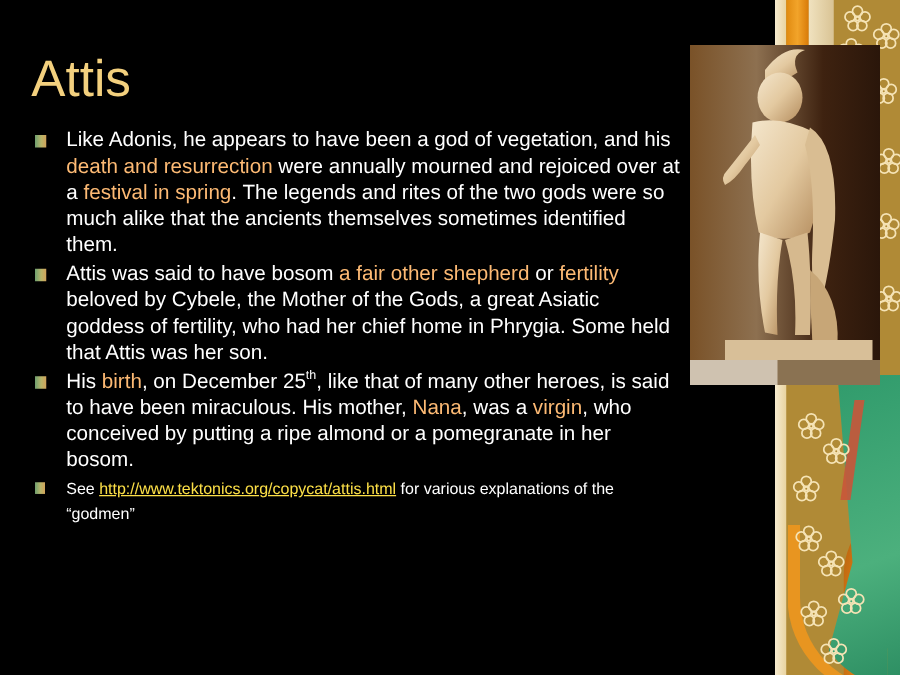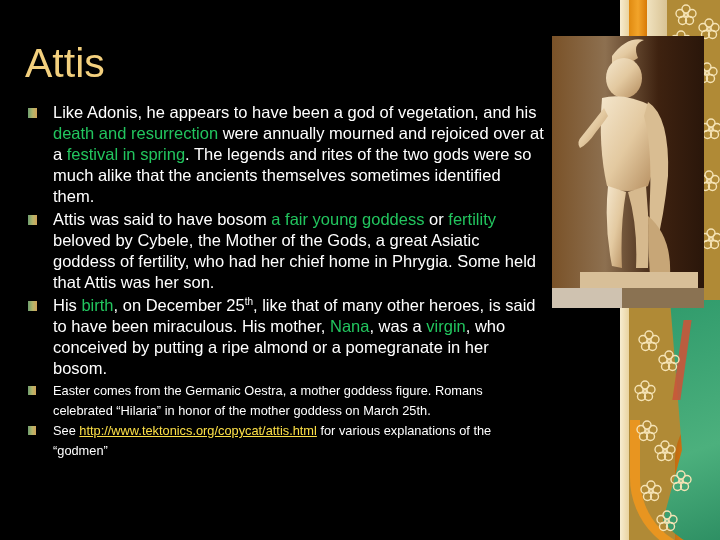--- a/index.html
+++ b/index.html
@@ -44,21 +44,21 @@
 
   
   .content { position:absolute; left:24px; top:102px; width:520px; }
   .bullet { position:relative; padding-left:29px; color:#fff; }
   .bullet.big { font-size:16.5px; line-height:21px; margin-bottom:2px; }
   .bullet.small { font-size:12.8px; line-height:20px; margin-bottom:0; }
   .marker { position:absolute; left:4px; width:9px; height:10px;
             background:linear-gradient(90deg,#6fa070,#b7b56a 55%,#d2a35a); }
   .bullet.big .marker { top:6px; }
   .bullet.small .marker { top:5px; width:8px; height:9px; }
-  .hl { color:#22c55e; }
+  .hl { color:#fdba74; }
   .link { color:#fde047; text-decoration:underline; }
   sup { font-size:10px; line-height:0; }
 </style>
 </head>
 <body>
 
 <div class="slide">
 
   <div class="band">
     <div class="gold"></div>
@@ -299,18 +299,18 @@
       <rect x="28" y="236" width="118" height="16" fill="#d8bf98"></rect>
       <rect x="0" y="252" width="152" height="20" fill="#8a7252"></rect>
       <rect x="0" y="252" width="70" height="20" fill="#cfc2b0"></rect>
     </svg>
   </div>
 
   <div class="title">Attis</div>
 
   <div class="content" id="content">
       <div class="bullet big"><span class="marker"></span><span>Like Adonis, he appears to have been a god of vegetation, and his </span><span class="hl">death and resurrection</span><span> were annually mourned and rejoiced over at a </span><span class="hl">festival in spring</span><span>. The legends and rites of the two gods were so much alike that the ancients themselves sometimes identified them.</span></div>
-      <div class="bullet big"><span class="marker"></span><span>Attis was said to have bosom </span><span class="hl">a fair young goddess</span><span> or </span><span class="hl">fertility</span><span> beloved by Cybele, the Mother of the Gods, a great Asiatic goddess of fertility, who had her chief home in Phrygia. Some held that Attis was her son.</span></div>
+      <div class="bullet big"><span class="marker"></span><span>Attis was said to have bosom </span><span class="hl">a fair other shepherd</span><span> or </span><span class="hl">fertility</span><span> beloved by Cybele, the Mother of the Gods, a great Asiatic goddess of fertility, who had her chief home in Phrygia. Some held that Attis was her son.</span></div>
       <div class="bullet big"><span class="marker"></span><span>His </span><span class="hl">birth</span><span>, on December 25</span><sup>th</sup><span>, like that of many other heroes, is said to have been miraculous. His mother, </span><span class="hl">Nana</span><span>, was a </span><span class="hl">virgin</span><span>, who conceived by putting a ripe almond or a pomegranate in her bosom.</span></div>
-      <div class="bullet small"><span class="marker"></span><span>Easter comes from the Germanic Oestra, a mother goddess figure. Romans celebrated “Hilaria” in honor of the mother goddess on March 25th.</span></div>
+      <div class="bullet small"><span class="marker"></span></div>
       <div class="bullet small"><span class="marker"></span><span>See </span><a class="link">http://www.tektonics.org/copycat/attis.html</a><span> for various explanations of the “godmen”</span></div>
     </div>
 </div>
 
 </body></html>

